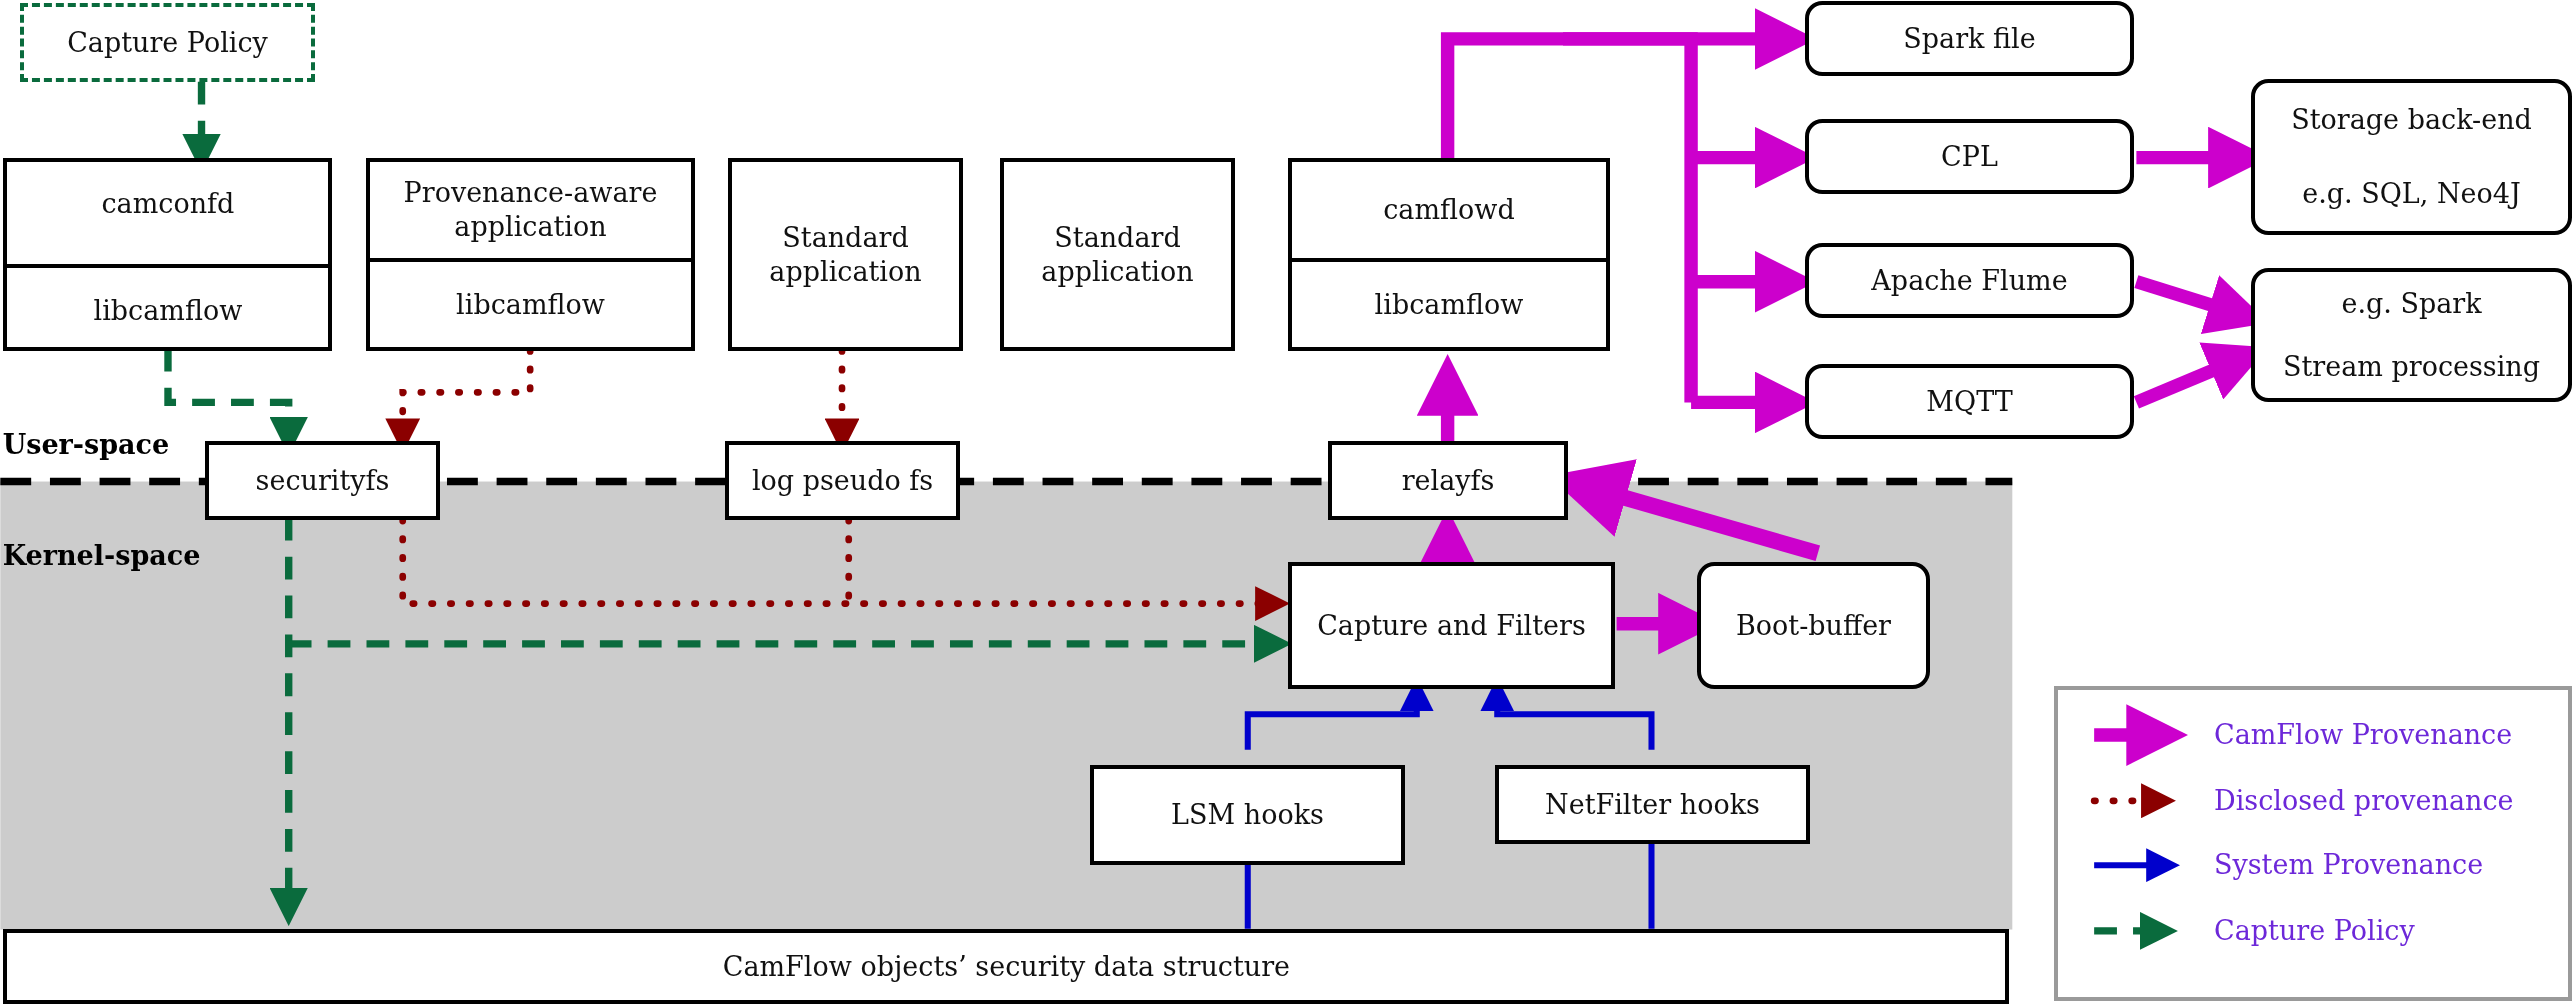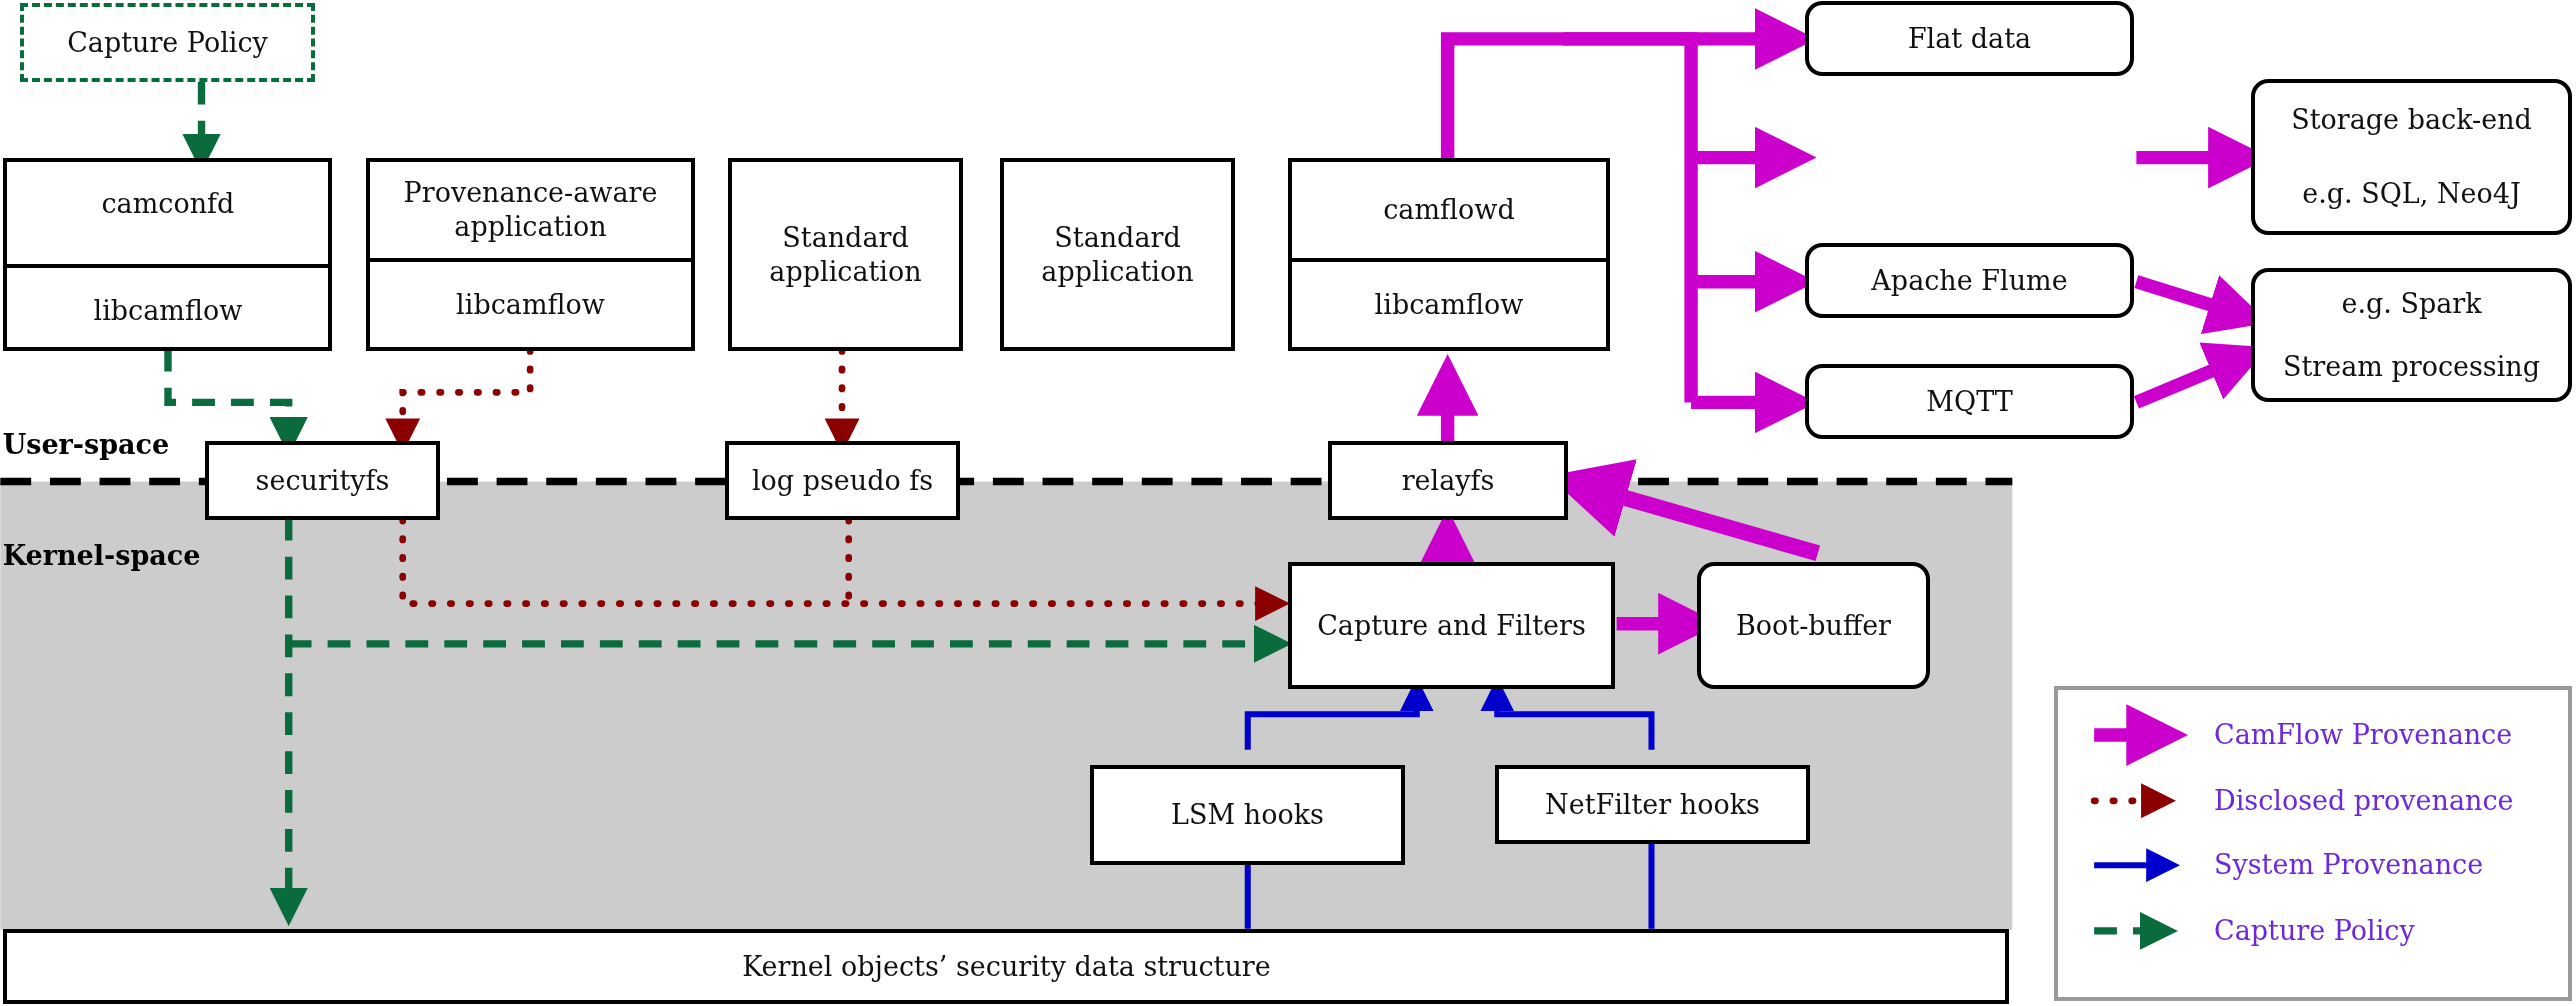--- a/index.html
+++ b/index.html
@@ -140,27 +140,30 @@
 
   <div class="nodebox" style="left:1090px;top:765px;width:315px;height:100px;">
     <div class="cell">LSM hooks</div>
   </div>
 
   <div class="nodebox" style="left:1495px;top:765px;width:315px;height:79px;">
     <div class="cell">NetFilter hooks</div>
   </div>
 
   <div class="nodebox" style="left:3.4px;top:929px;width:2006px;height:75px;">
-    <div class="cell">Kernel objects’ security data structure</div>
+    <div class="cell">CamFlow objects’ security data structure</div>
   </div>
 
   <div class="nodebox rounded" style="left:1805px;top:1.3px;width:329px;height:75px;">
-    <div class="cell">Flat data</div>
+    <div class="cell">Spark file</div>
   </div>
 
+  <div class="nodebox rounded" style="left:1805px;top:119px;width:329px;height:75px;">
+    <div class="cell">CPL</div>
+  </div>
 
   <div class="nodebox rounded" style="left:1805px;top:243px;width:329px;height:75px;">
     <div class="cell">Apache Flume</div>
   </div>
 
   <div class="nodebox rounded" style="left:1805px;top:364px;width:329px;height:75px;">
     <div class="cell">MQTT</div>
   </div>
 
   <div class="nodebox rounded" style="left:2251px;top:79px;width:321px;height:156px;">

